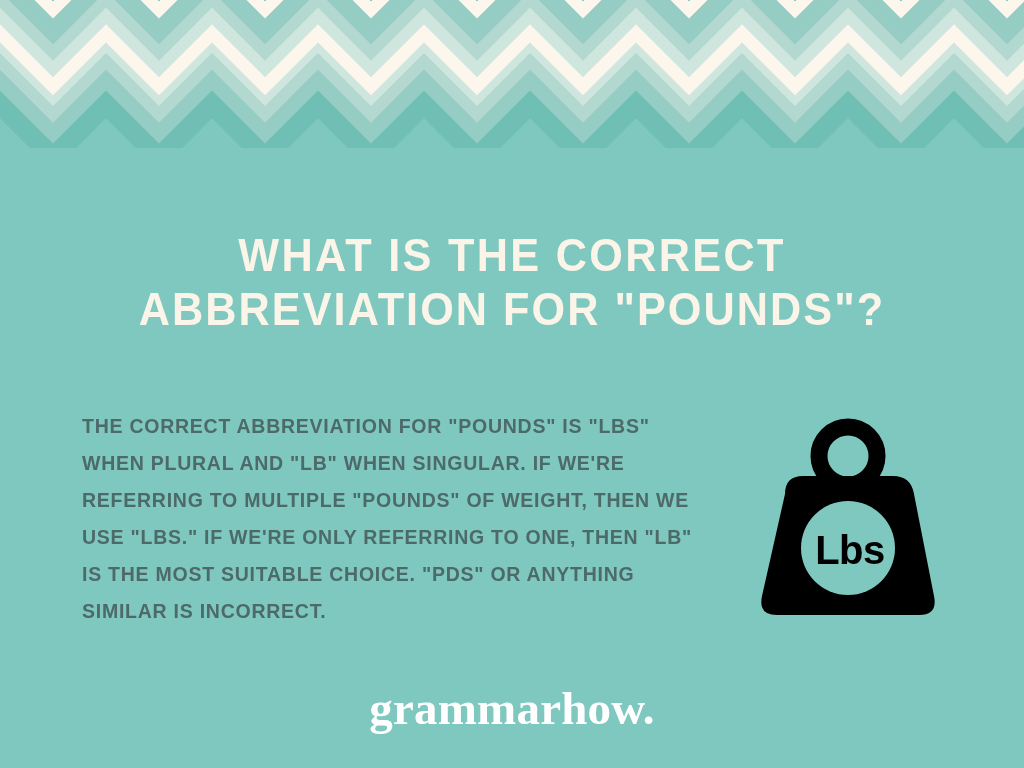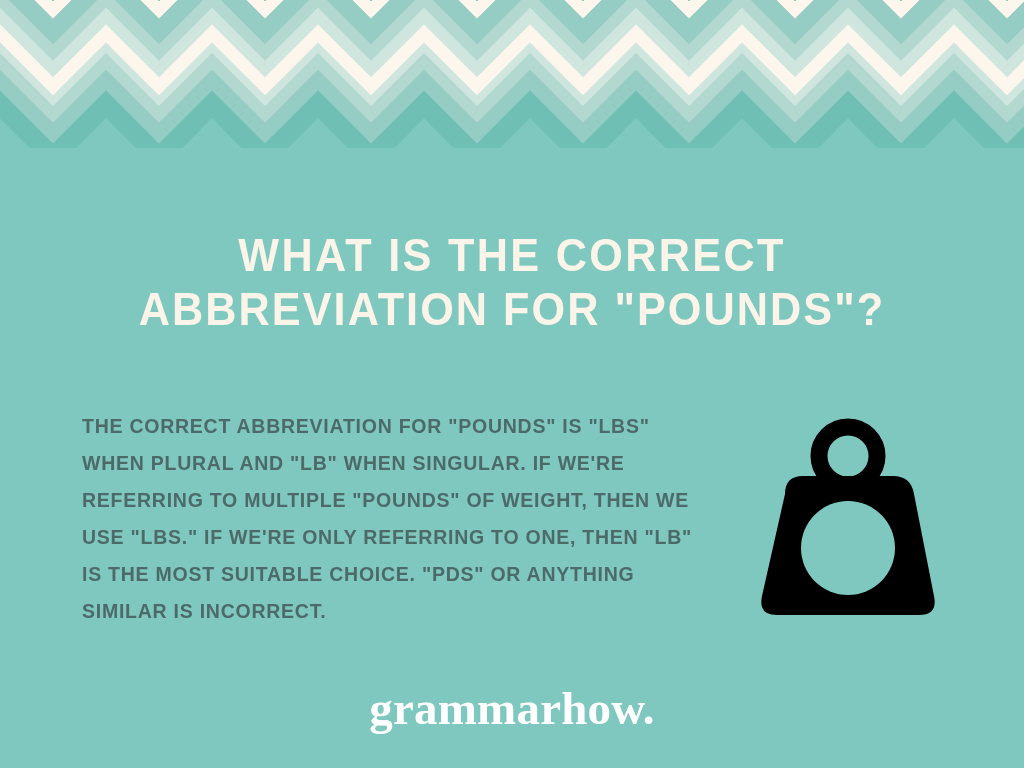--- a/index.html
+++ b/index.html
@@ -175,17 +175,18 @@
                L 141 58
                Q 159 58 162 76
                L 182 178
                Q 186 197 167 197
                L 25 197
                Q 6 197 10 178
                Z" fill="#000000"></path>
 
       <circle cx="96" cy="130" r="47" fill="#7ec8bf"></circle>
     </svg>
+    <div class="lbs-text">Lbs</div>
   </div>
 
   <div class="brand">grammarhow.</div>
 
 </div>
 
 </body></html>

